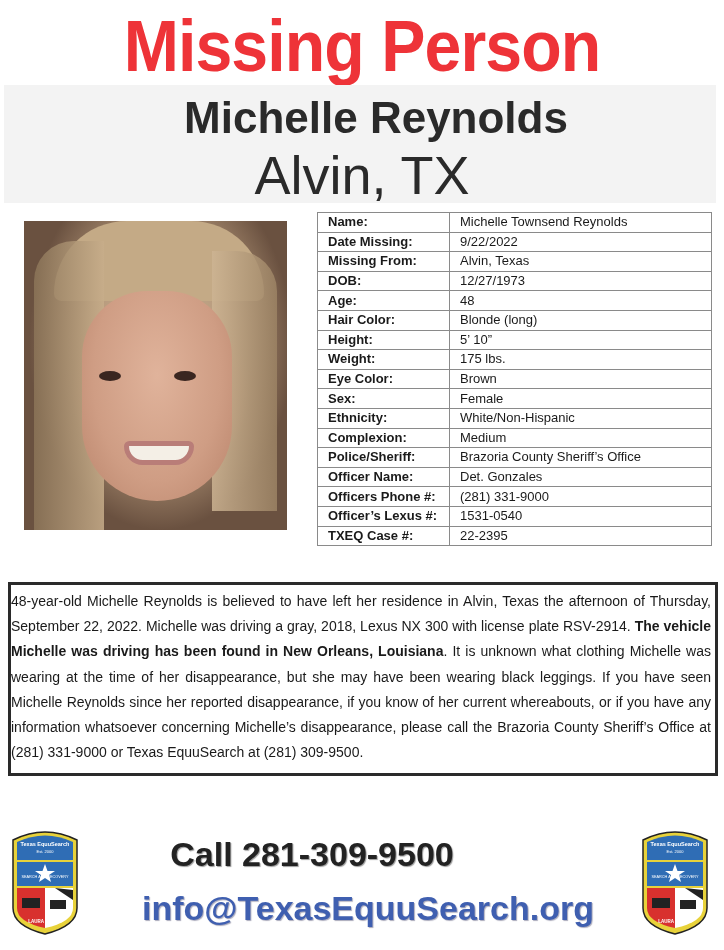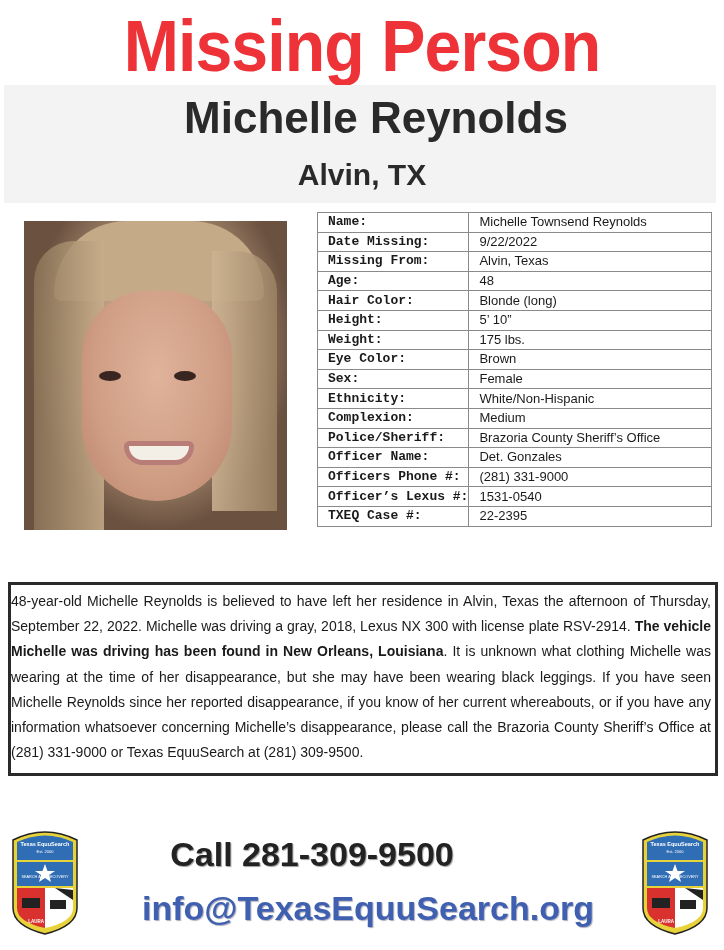--- a/index.html
+++ b/index.html
@@ -13,21 +13,21 @@
   .band {
     position:absolute; left:4px; top:85px; width:712px; height:118px; background:#f3f3f3;
   }
   .name-big {
     position:absolute; left:0; top:86px; width:724px; text-align:center;
     font-weight:bold; font-size:44px; line-height:64px; color:#2a2a2a;
     padding-left:28px; box-sizing:border-box;
   }
   .city {
     position:absolute; left:0; top:150px; width:724px; text-align:center;
-    font-weight:bold; font-size:30px; line-height:50px; color:#2a2a2a;
+    font-weight:normal; font-size:54px; line-height:50px; color:#2a2a2a;
   }
   .photo {
     position:absolute; left:24px; top:221px; width:263px; height:309px;
     background:
       radial-gradient(ellipse 34% 30% at 52% 55%, #d8a88f 0%, #c99279 60%, rgba(201,146,121,0) 100%),
       radial-gradient(ellipse 50% 60% at 52% 40%, #cbb295 0%, #b79a7c 55%, #6a5140 100%),
       linear-gradient(180deg, #e8e6e2 0%, #d9cfc2 30%, #5a4636 100%);
     overflow:hidden;
   }
   .photo .hair-l { position:absolute; left:10px; top:20px; width:70px; height:290px; background:linear-gradient(90deg,#8b7458,#c7ad8a); border-radius:40px 0 0 0; opacity:.85; }
@@ -39,21 +39,21 @@
   .photo .mouth { position:absolute; left:100px; top:220px; width:70px; height:24px; background:#f4efe6; border:5px solid #b97d78; border-radius:10px 10px 35px 35px; box-sizing:border-box; }
 
   table.info {
     position:absolute; left:317px; top:212px; width:395px;
     border-collapse:collapse; font-family:"Liberation Sans", sans-serif;
   }
   table.info td {
     border:1px solid #8a8a8a; height:18.6px; padding:0 0 0 10px;
     font-size:13px; color:#1a1a1a; line-height:18px; white-space:nowrap;
   }
-  table.info td.k { width:121px; font-weight:bold;font-family:Liberation Mono, monospace; }
+  table.info td.k { width:121px; font-weight:bold; }
   table.info td.v { font-weight:normal; }
 
   .desc {
     position:absolute; left:8px; top:582px; width:700px; height:184px;
     border:3px solid #2a2a2a; background:#fff;
     padding:4px 4px 0 0;
     font-family:"Liberation Sans", sans-serif; font-size:14px; line-height:25.2px;
     color:#1a1a1a; text-align:justify; box-sizing:content-box;
   }
   .desc b { font-weight:bold; }
@@ -97,20 +97,24 @@
         <td class="k">Name:</td>
         <td class="v">Michelle Townsend Reynolds</td>
       </tr>
     <tr>
         <td class="k">Date Missing:</td>
         <td class="v">9/22/2022</td>
       </tr>
     <tr>
         <td class="k">Missing From:</td>
         <td class="v">Alvin, Texas</td>
+      </tr>
+    <tr>
+        <td class="k">DOB:</td>
+        <td class="v">12/27/1973</td>
       </tr>
     <tr>
         <td class="k">Age:</td>
         <td class="v">48</td>
       </tr>
     <tr>
         <td class="k">Hair Color:</td>
         <td class="v">Blonde (long)</td>
       </tr>
     <tr>

